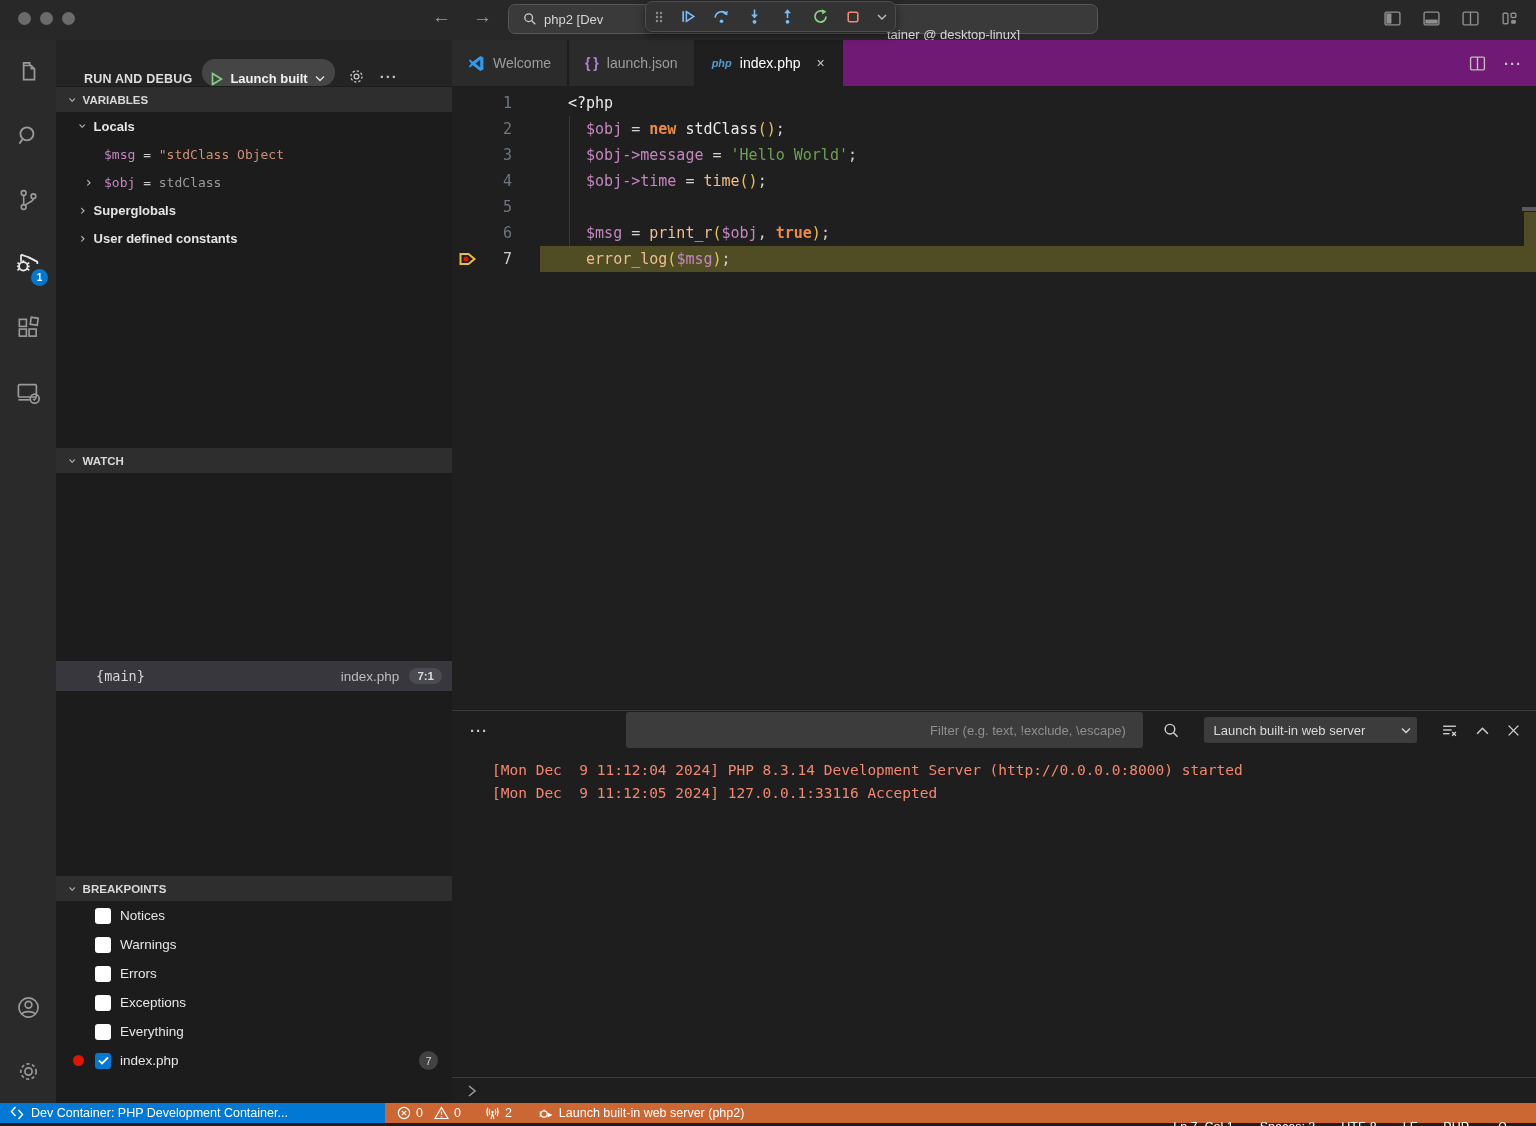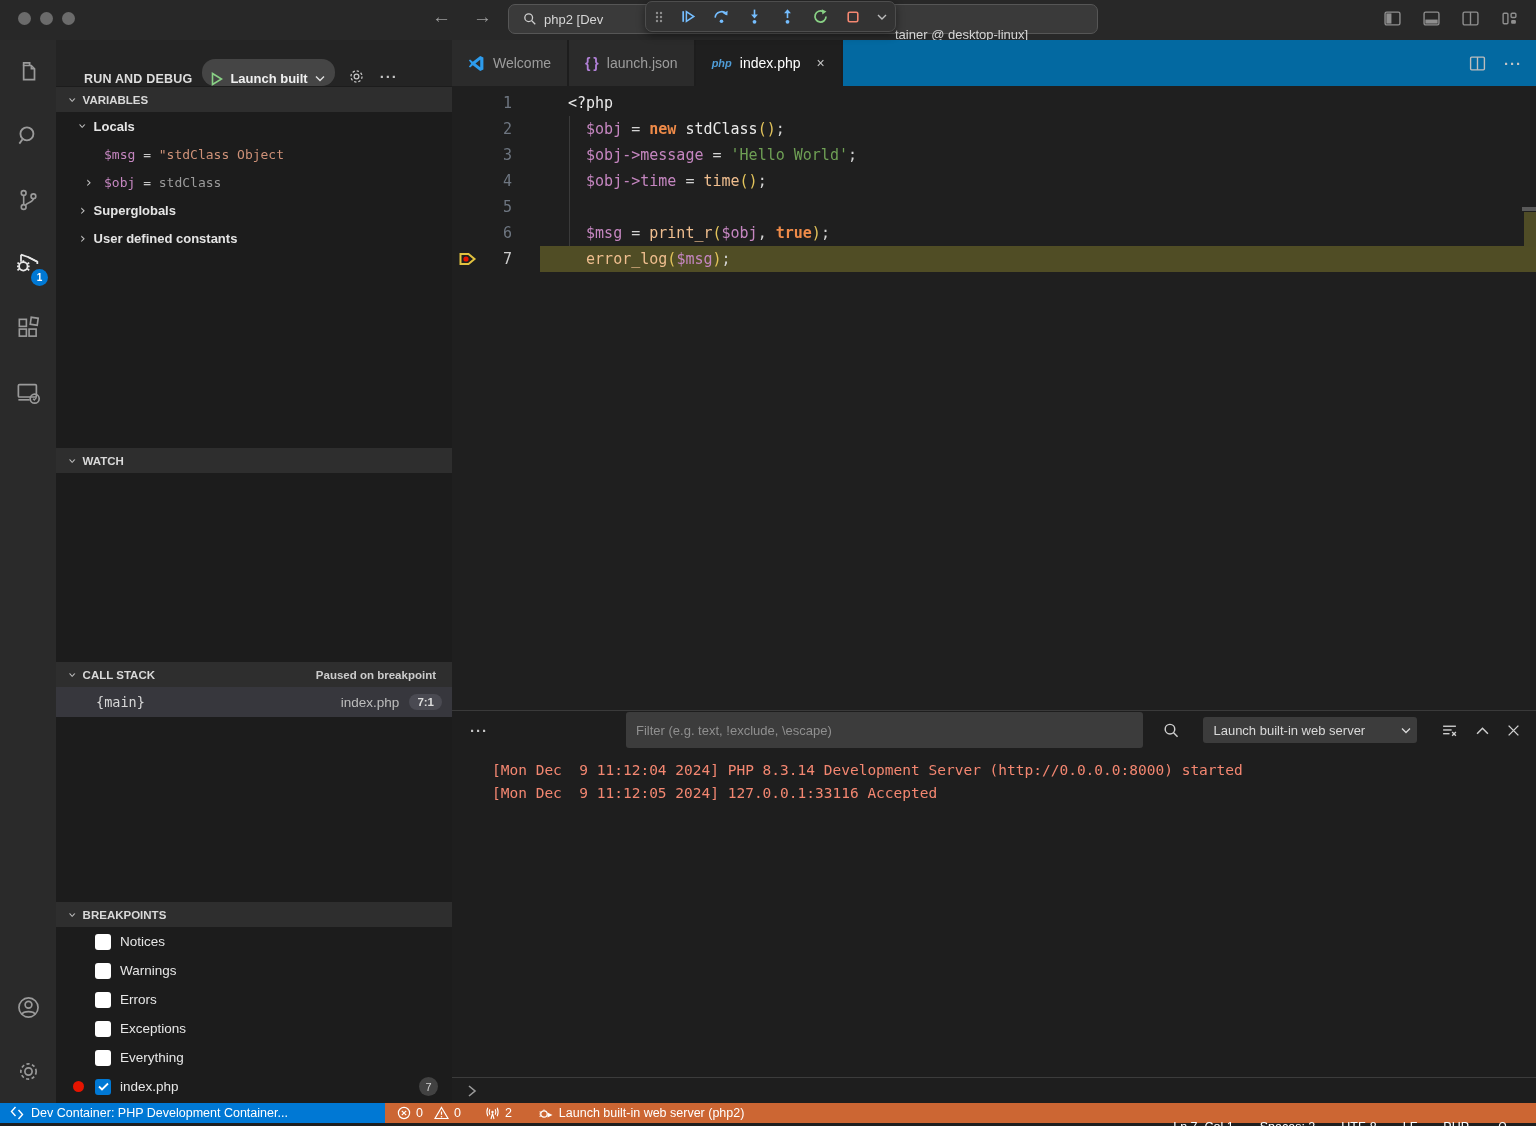--- a/index.html
+++ b/index.html
@@ -7,21 +7,21 @@
     font-family:"Liberation Sans", sans-serif; -webkit-font-smoothing:antialiased; }
 
   
   .titlebar { position:absolute; left:0; top:0; width:1536px; height:40px; background:#282828; }
   .traffic { position:absolute; left:18px; top:12px; display:flex; gap:9px; }
   .tl-dot { width:13px; height:13px; border-radius:50%; background:#6b6b6b; }
   .nav-arrows { position:absolute; left:432px; top:6px; display:flex; gap:22px; color:#9d9d9d; font-size:19px; }
   .searchbox { position:absolute; left:508px; top:4px; width:590px; height:30px; background:#3a3a3a;
     border:1px solid #565656; border-radius:7px; display:flex; align-items:center; padding-left:14px;
     color:#d6d6d6; font-size:13px; }
-  .searchbox .right-frag { position:absolute; left:386px;margin-top:31px; }
+  .searchbox .right-frag { position:absolute; left:378px;margin-top:31px; }
   .mag { margin-right:7px; }
   .debug-toolbar { position:absolute; left:645px; top:1px; height:31px; background:#333333;
     border:1px solid #4d4d4d; border-radius:7px; box-shadow:0 3px 8px rgba(0,0,0,.45);
     display:flex; align-items:center; padding:0 8px; gap:16px; z-index:5; }
   .layout-icons { position:absolute; right:18px; top:10px; display:flex; gap:22px; }
 
   
   .main { position:absolute; left:0; top:40px; width:1536px; height:1063px; display:flex; }
 
   
@@ -66,21 +66,21 @@
   .bp-dot { width:11px; height:11px; border-radius:50%; background:#e51400; }
   .checkbox { width:16px; height:16px; border-radius:3px; background:#ffffff; flex:none; }
   .checkbox.checked { background:#0078d4; display:flex; align-items:center; justify-content:center; }
   .checkbox.checked svg { display:block; }
   .bp-label { color:#e6e6e6; font-size:13.5px; }
   .bp-badge { margin-left:auto; width:19px; height:19px; border-radius:50%; background:#424242;
     color:#d2d2d2; font-size:11px; display:flex; align-items:center; justify-content:center; }
 
   
   .editor-col { width:1084px; display:flex; flex-direction:column; }
-  .tabbar { height:46px; background:#0369a1; display:flex; flex:none; position:relative; }
+  .tabbar { height:46px; background:#701a75; display:flex; flex:none; position:relative; }
   .tab { height:46px; display:flex; align-items:center; gap:8px; padding:0 16px; background:#2b2b2b;
     color:#9d9d9d; font-size:14px; border-right:2px solid #1d1d1d; }
   .tab.active { background:#1f1f1f; color:#ffffff; }
   .tab .closex { margin-left:8px; color:#c5c5c5; font-size:14px; }
   .tab-actions { position:absolute; right:14px; top:0; height:46px; display:flex; align-items:center; gap:18px; color:#bdbdbd; }
 
   .editor { flex:none; height:624px; background:#1f1f1f; position:relative; overflow:hidden; }
   .code-area { position:absolute; left:0; top:4px; width:100%; }
   .code-line { height:26px; display:flex; align-items:center; position:relative; }
   .code-line.current { background:#504d25; }
@@ -93,21 +93,21 @@
   .t-cls { color:#eaeaea; } .t-fn { color:#efbe8f; } .t-pn { color:#e2c35b; }
   .t-pu { color:#d4d4d4; } .t-str { color:#6fa055; }
   .indent-guide { position:absolute; left:117px; top:30px; width:1px; height:156px; background:#3a3a3a; }
   .ovr-slider { position:absolute; right:0; top:121px; width:14px; height:4px; background:#6d6d6d; opacity:.75; }
   .ovr-mark { position:absolute; right:0; top:126px; width:12px; height:35px; background:#4f4c26; }
 
   
   .panel { flex:none; height:393px; background:#1e1e1e; border-top:1px solid #3a3a3a; position:relative; }
   .panel-header { height:38px; display:flex; align-items:center; padding:0 16px 0 18px; gap:10px; }
   .filter-input { margin-left:128px; width:528px; height:36px; background:#3c3c3c; border:none; border-radius:3px;
-    color:#d6d6d6; font-size:13px; padding:0 10px; outline:none; }
+    color:#d6d6d6; font-size:13px; padding:0 17px; outline:none;text-align:right; }
   .filter-input::placeholder { color:#8f8f8f; }
   .panel-search-icon { margin-left:10px; }
   .session-dd { margin-left:14px; width:218px; height:26px; background:#3c3c3c; border-radius:3px;
     display:flex; align-items:center; padding:0 6px 0 10px; color:#d9d9d9; font-size:13px; overflow:hidden; white-space:nowrap; }
   .session-dd .chev { margin-left:auto; flex:none; }
   .panel-icons { margin-left:14px; display:flex; align-items:center; gap:18px; color:#cfcfcf; }
   .console-out { padding:10px 0 0 40px; }
   .console-line { white-space:pre; font-family:"DejaVu Sans Mono", monospace; font-size:14.5px;
     color:#f48771; line-height:23px; }
   .console-input { position:absolute; left:0; bottom:0; width:100%; height:26px; border-top:1px solid #3c3c3c;
@@ -323,25 +323,20 @@
           </div>
         </div>
     </div>
 
     <div class="section-header">
       <span class="chev down">›</span>
         <span>WATCH</span>
     </div>
     <div class="section-body" style="height:188px;"></div>
 
-    <div class="section-header">
-      <span class="chev down">›</span>
-        <span>CALL STACK</span>
-      <span class="cs-status">Paused on breakpoint</span>
-    </div>
     <div class="section-body" style="height:214px;">
       <div class="frame-row">
         <span class="frame-name">{main}</span>
         <span class="frame-right">
           <span class="frame-file">index.php</span>
           <span class="pill">7:1</span>
         </span>
       </div>
     </div>
 

